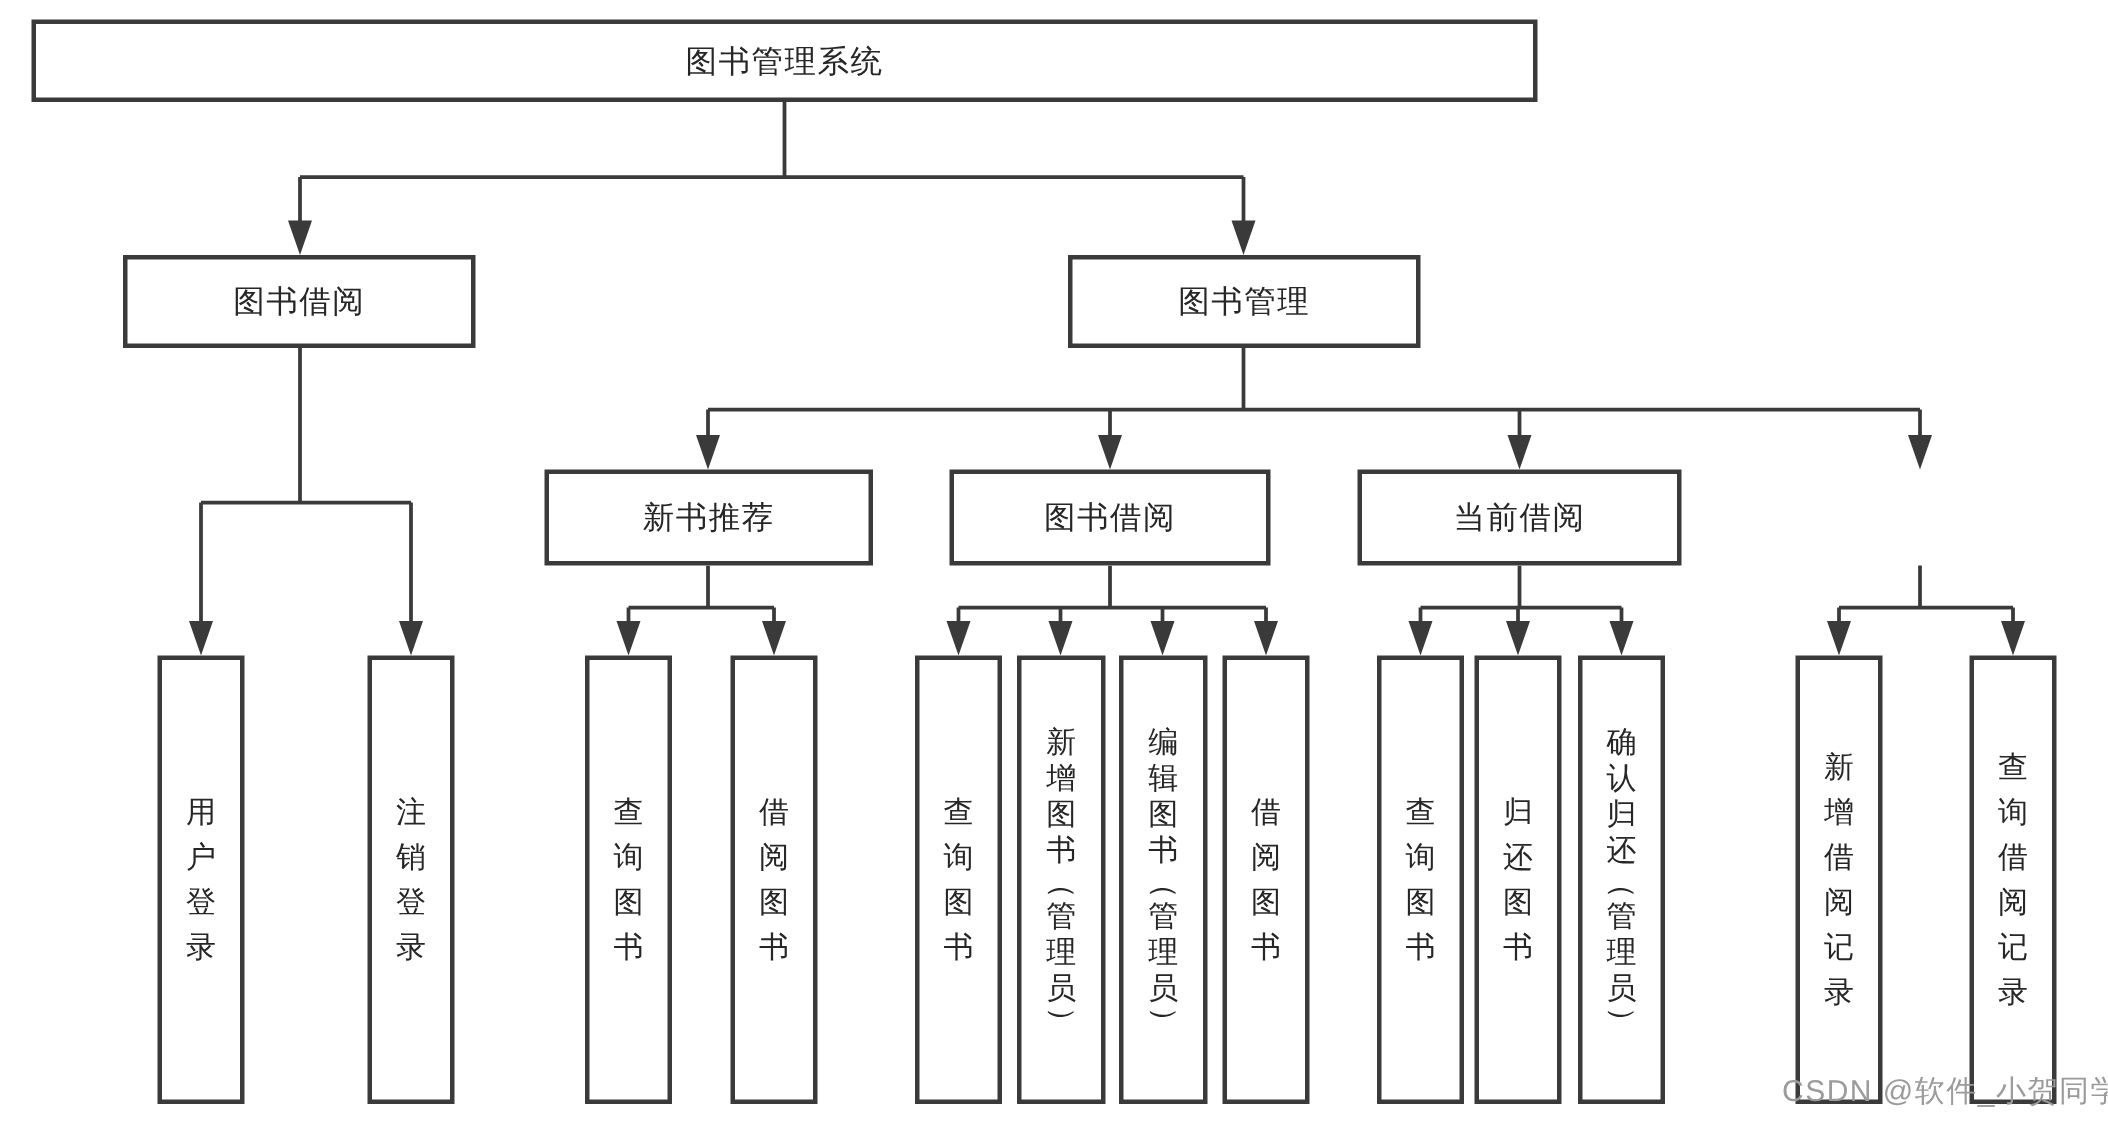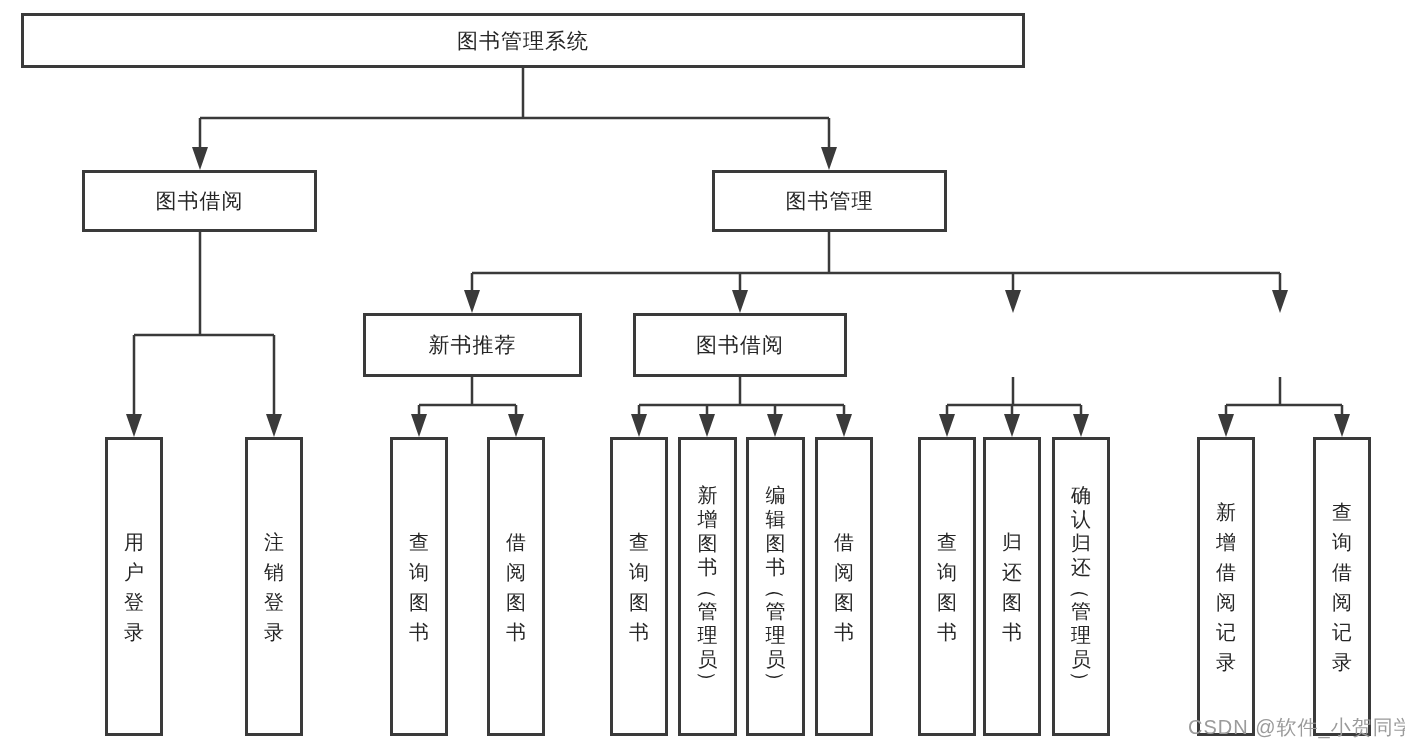--- a/index.html
+++ b/index.html
@@ -93,20 +93,23 @@
   <div class="node" style="left:712px; top:170px; width:235px; height:62px;">
     <span class="h-label">图书管理</span>
   </div>
 
   <div class="node" style="left:363px; top:313px; width:219px; height:64px;">
     <span class="h-label">新书推荐</span>
   </div>
   <div class="node" style="left:633px; top:313px; width:214px; height:64px;">
     <span class="h-label">图书借阅</span>
   </div>
+  <div class="node" style="left:905px; top:313px; width:216px; height:64px;">
+    <span class="h-label">当前借阅</span>
+  </div>
 
   <div class="node leaf" style="left:105px;">
     <span class="vtext">
         <span class="vchar">用</span>
         <span class="vchar">户</span>
         <span class="vchar">登</span>
         <span class="vchar">录</span>
       </span>
   </div>
   <div class="node leaf" style="left:245px;">

